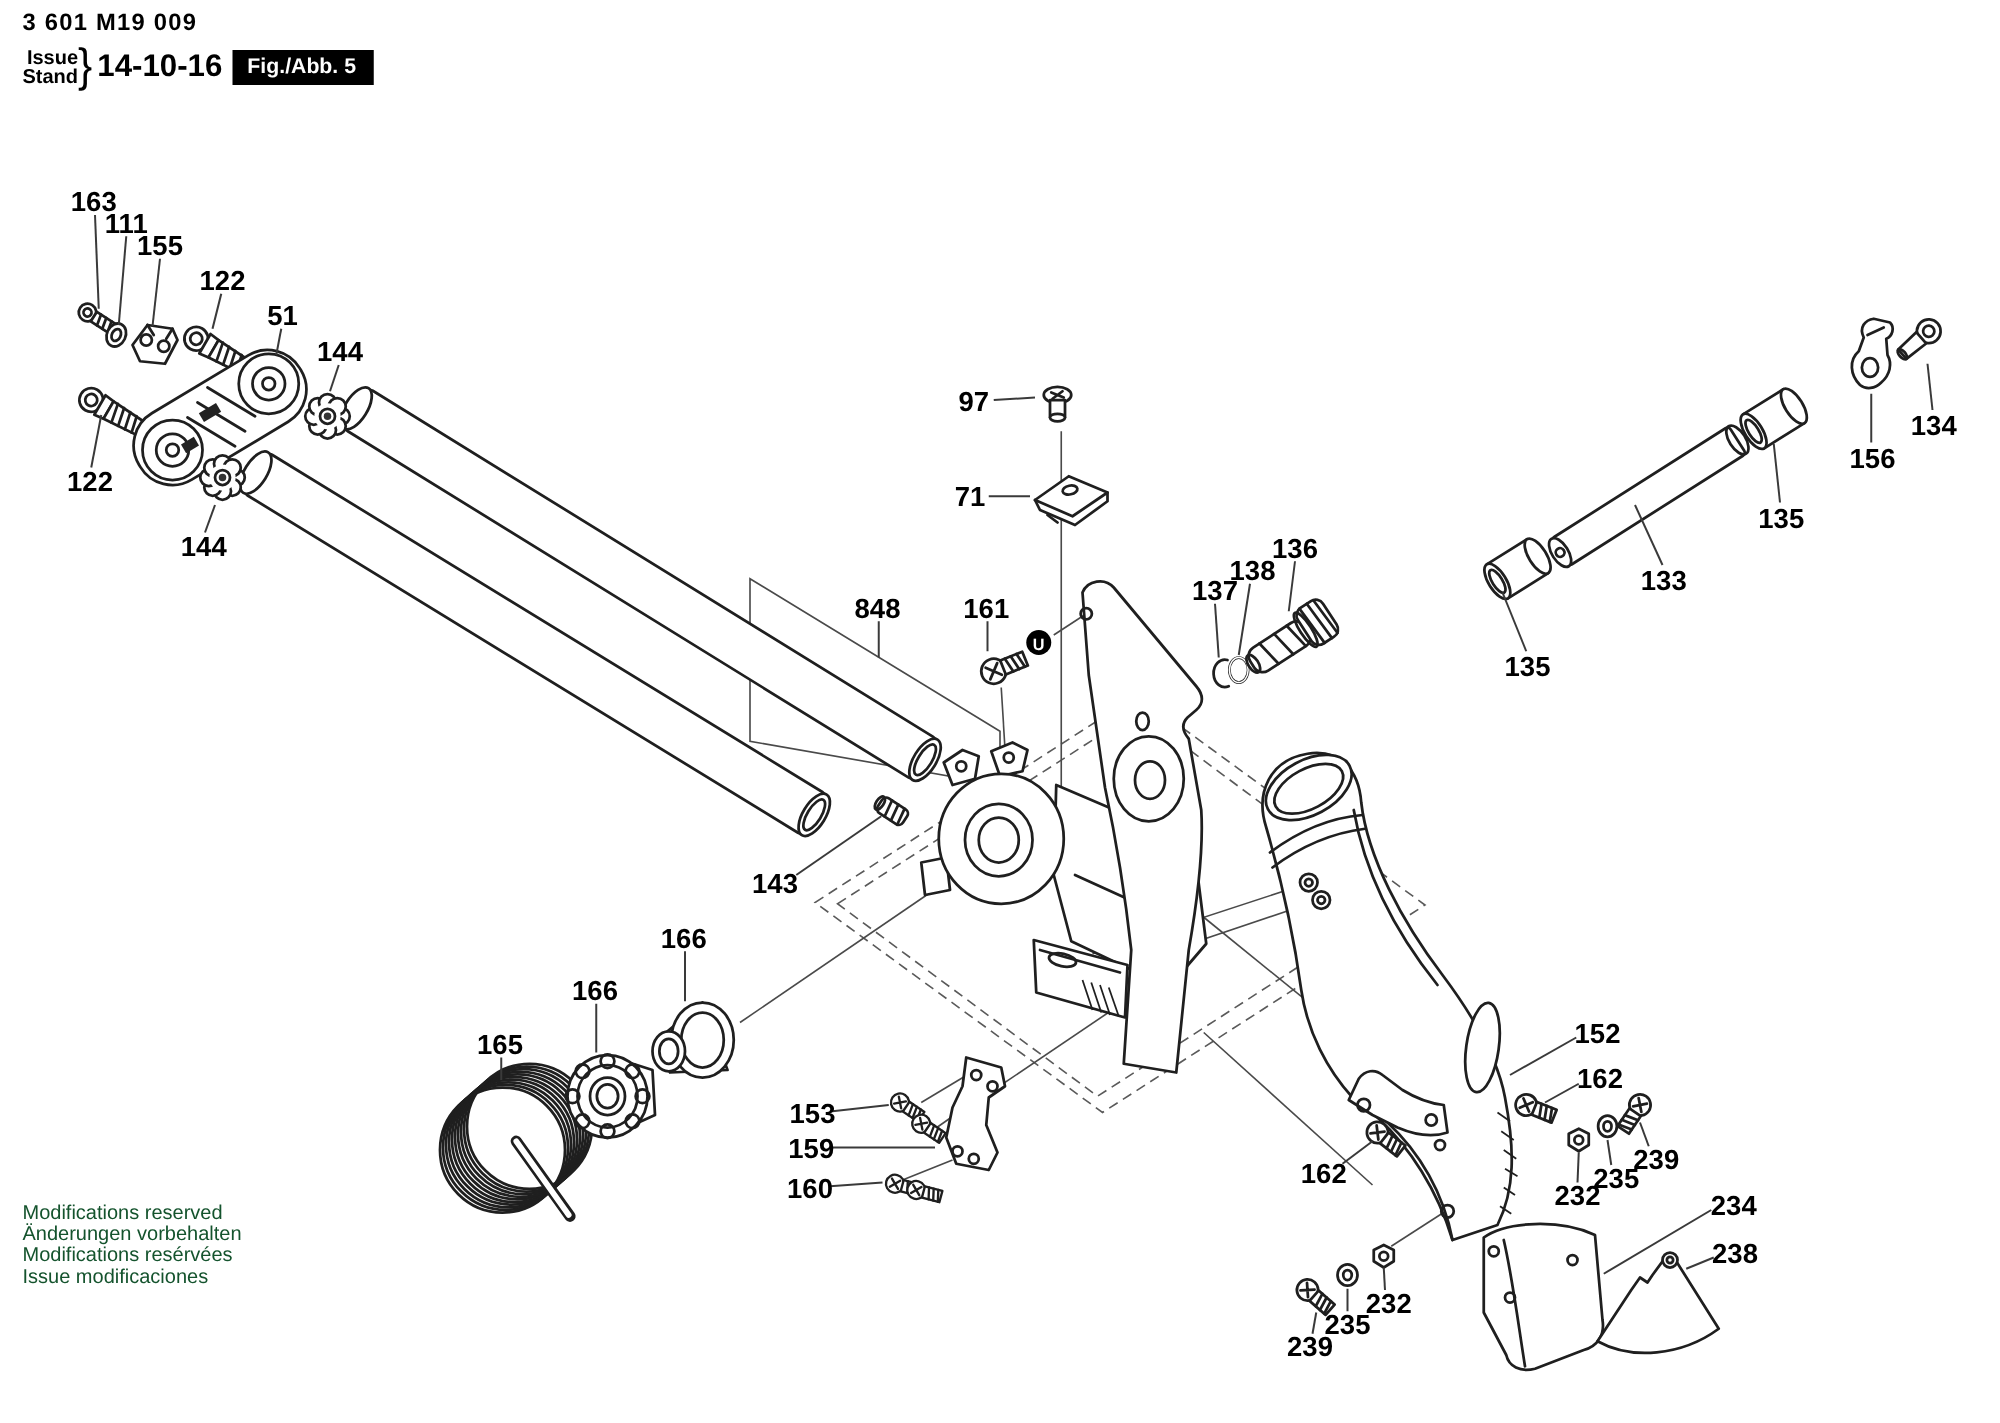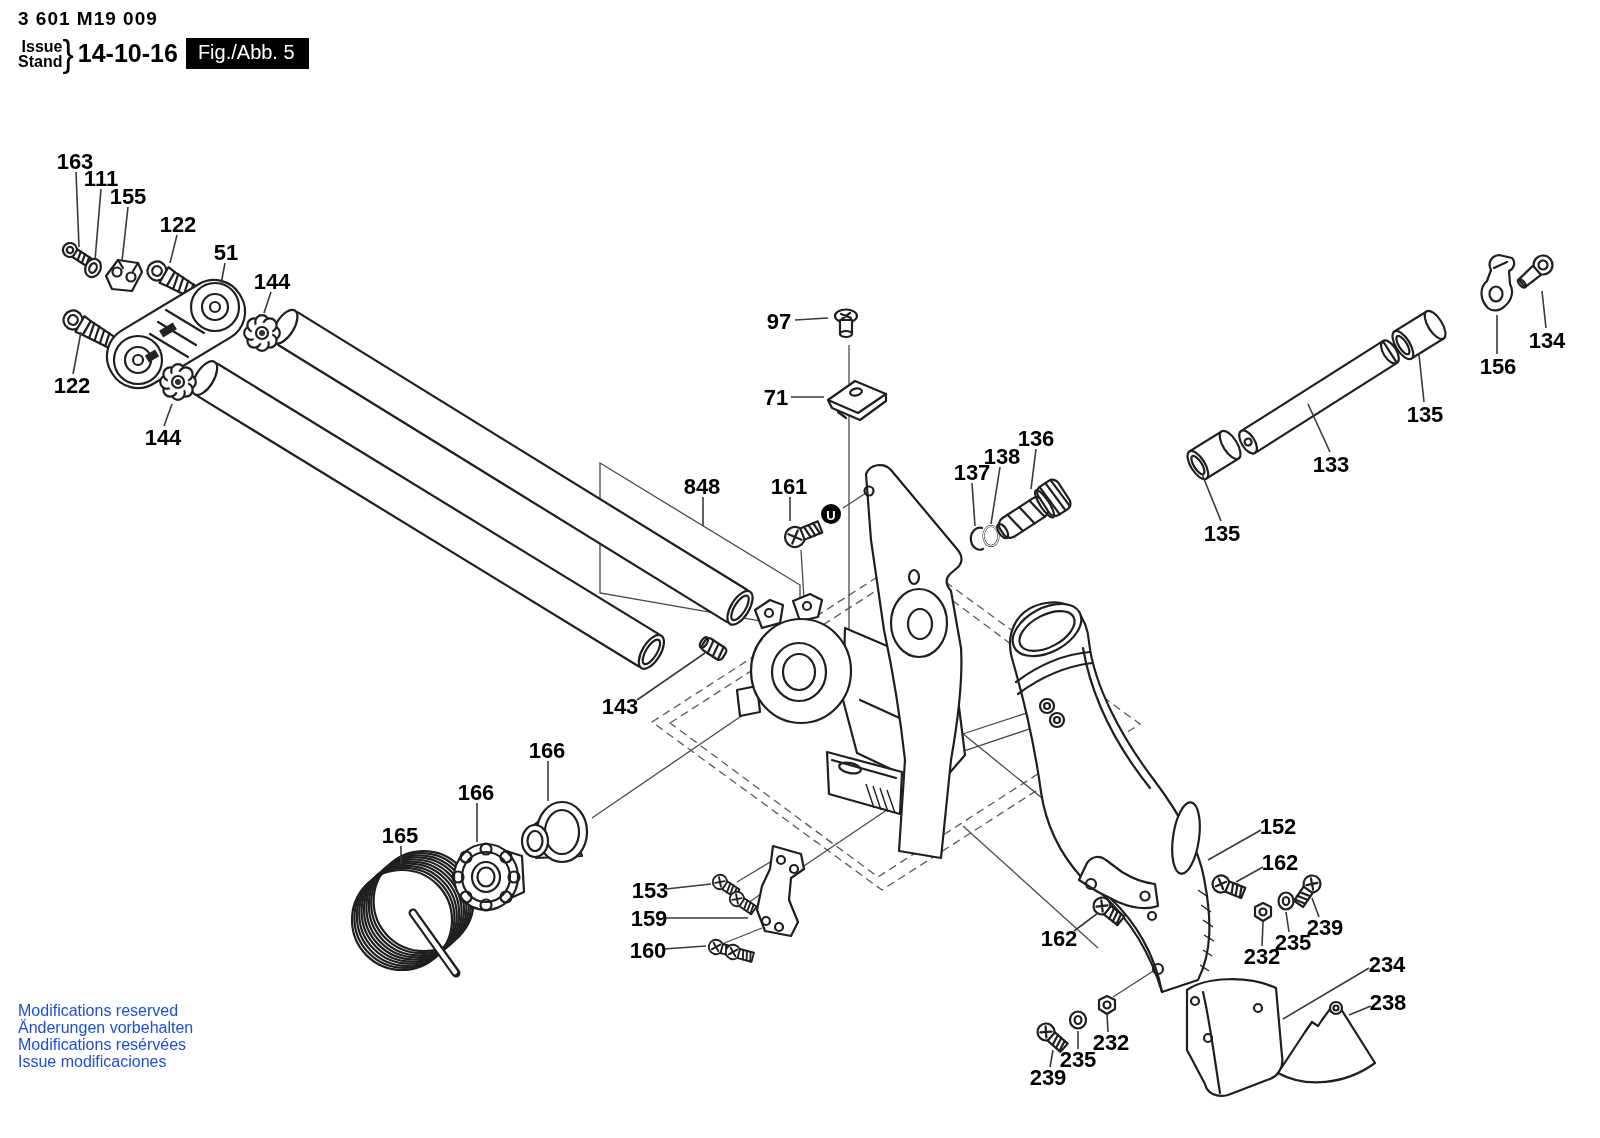--- a/index.html
+++ b/index.html
@@ -13,25 +13,25 @@
   .leader{stroke:#3a3a3a;stroke-width:1.6;}
   .plabel{font:700 22px "Liberation Sans",sans-serif;fill:#000;}
   .hatch{stroke:#1f1f1f;stroke-width:1.4;}
   
   .header{position:absolute;left:18px;top:8px;color:#000;}
   .part-number{font-size:19px;font-weight:700;letter-spacing:1px;}
   .issue-row{display:flex;align-items:center;margin-top:4px;text-align:right;}
   .issue-stand{font-size:16px;font-weight:700;line-height:15px;}
   .brace{font-size:34px;font-weight:400;margin:0 4px 0 0;transform:scaleY(1.1);}
   .date{font-size:25px;font-weight:700;margin-right:8px;}
-  .fig-box{background:#000;color:#fff;font-size:20px;font-weight:400;
+  .fig-box{background:#000;color:#fff;font-size:17px;font-weight:700;
            padding:3px 14px 5px 12px;}
   
-  .footer{position:absolute;left:18px;top:1002px;font-size:16px;font-weight:500;
-          line-height:17px;color:#1d4ed8;}
+  .footer{position:absolute;left:18px;top:962px;font-size:16px;font-weight:500;
+          line-height:17px;color:#14532d;}
 </style>
 </head>
 <body>
 
 <div id="canvas">
 
   <svg id="drawing" viewBox="0 0 1600 1138">
     <defs>
 
       <g id="scr">

